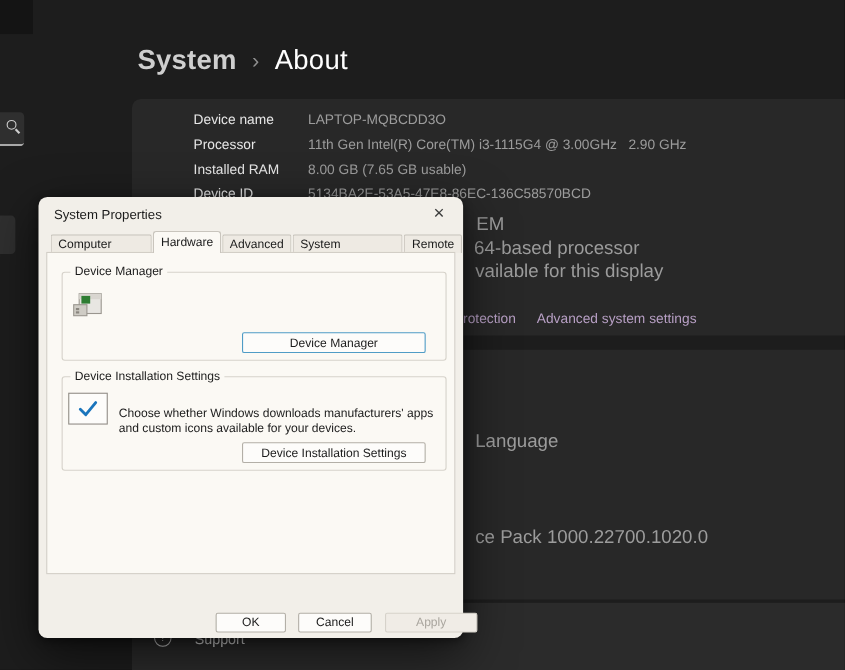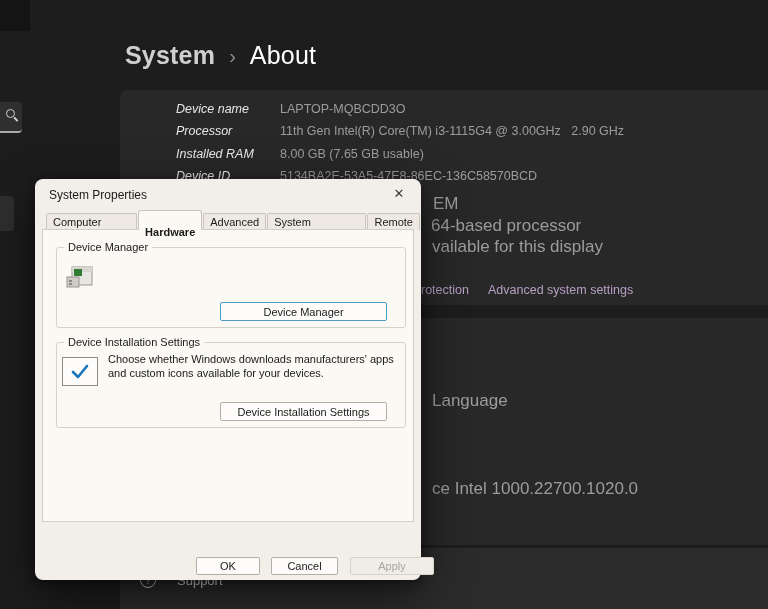--- a/index.html
+++ b/index.html
@@ -19,21 +19,21 @@
   .bc-parent { font-size:25px; font-weight:700; color:#cfcfcf; letter-spacing:.2px; }
   .bc-sep { font-size:20px; color:#8f8f8f; padding-top:2px; }
   .bc-current { font-size:25px; font-weight:400; color:#ffffff; letter-spacing:.2px; }
 
   .card { position:absolute; left:120px; width:668px; background:#282828; border-radius:8px; }
   .card1 { top:90px;  height:215px; }
   .card2 { top:318px; height:227px; }
   .card3 { top:548px; height:75px;  background:#2b2b2b; }
 
   .spec-row { position:absolute; left:56px; display:flex; }
-  .spec-label { width:104px; font-size:12.5px; color:#e6e6e6;font-style:italic; }
+  .spec-label { width:104px; font-size:12.5px; color:#e6e6e6; }
   .spec-value { font-size:12.5px; color:#9c9c9c; white-space:pre; }
 
   .frag { position:absolute; font-size:17px; color:#9c9c9c; white-space:pre;padding-left:12px; }
   .frag-link { position:absolute; font-size:12.5px; white-space:pre; }
 
   .support-row { position:absolute; left:20px; top:24px; display:flex; align-items:center; gap:21px; }
   .support-icon { width:16px; height:16px; border:1.5px solid #d3d3d3; border-radius:50%;
                   color:#d3d3d3; font-size:10px; display:flex; align-items:center; justify-content:center; }
   .support-label { font-size:13px; color:#e4e4e4; }
 
@@ -42,38 +42,38 @@
             background:#f2efe9; border-radius:8px;
             box-shadow:0 14px 45px rgba(0,0,0,.6), 0 2px 8px rgba(0,0,0,.4);
             color:#1b1b1b; }
   .dlg-title { position:absolute; left:14px; top:9px; font-size:12px; color:#1b1b1b; }
   .dlg-close { position:absolute; right:13px; top:6px; font-size:13px; color:#3d3d3d; cursor:default;
                width:18px; height:18px; text-align:center; line-height:18px; }
 
   .tabstrip { position:absolute; left:11px; top:33px; height:18px; display:flex; align-items:flex-end; }
   .tab { font-size:11px; color:#1b1b1b; background:#eeeae3; border:1px solid #c9c5bd; border-bottom:none;
          padding:2px 6px 2px 6px; height:17px; border-radius:2px 2px 0 0; margin-right:1px; }
-  .tab.active { background:#fbf9f4; height:20px; padding-top:15px; position:relative; z-index:3;
-                border-radius:3px 3px 0 0;font-weight:bold; }
+  .tab.active { background:#fbf9f4; height:20px; padding-top:4px; position:relative; z-index:3;
+                border-radius:3px 3px 0 0; }
 
   .tabpanel { position:absolute; left:7px; top:50px; width:372px; height:293px;
               background:#fbf9f4; border:1px solid #d2cec6; }
 
   .groupbox { position:absolute; border:1px solid #d6d2ca; border-radius:3px; }
   .gb1 { left:21px; top:68px;  width:350px; height:81px; }
   .gb2 { left:21px; top:163px; width:350px; height:86px; }
   .legend { position:absolute; top:-7px; left:7px; background:#fbf9f4; padding:0 4px;
             font-size:11px; color:#1b1b1b; white-space:nowrap; }
 
   .dm-icon { position:absolute; left:31px; top:84px; width:34px; height:29px; }
   .dm-text { position:absolute; left:73px; top:79px; width:296px; font-size:11px; line-height:13.5px; color:#1b1b1b; }
 
   .cb-icon { position:absolute; left:27px; top:178px; width:36px; height:29px; background:#fdfcfa;
              border:1px solid #918d86; display:flex; align-items:center; justify-content:center; }
-  .dis-text { position:absolute; left:73px; top:174px; width:296px; font-size:11px; line-height:13.5px; color:#1b1b1b; }
+  .dis-text { position:absolute; left:73px; top:191px; width:296px; font-size:11px; line-height:13.5px; color:#1b1b1b; }
 
   .btn { position:absolute; height:19px; background:#fdfcfa; border:1px solid #b3afa7; border-radius:2px;
          font-size:11px; color:#1b1b1b; font-family:"Liberation Sans", sans-serif; text-align:center; }
   .btn-dm  { left:185px; top:123px; width:167px; border:1.5px solid #4f9cc6; }
   .btn-dis { left:185px; top:223px; width:167px; }
   .btn-ok     { left:161px; top:378px; width:64px; height:18px; }
   .btn-cancel { left:236px; top:378px; width:67px; height:18px; }
   .btn-apply  { left:315px; top:378px; width:84px; height:18px;
                 color:#a9a59e; background:#f0ece6; border-color:#d6d2ca; }
 </style>
@@ -116,21 +116,21 @@
     <span class="frag" style="left:301px; top:104px;">EM</span>
     <span class="frag" style="left:299px; top:126px;">64-based processor</span>
     <span class="frag" style="left:300px; top:147px;">vailable for this display</span>
 
     <span class="frag-link" style="left:301px; top:193px; color:#b79fc4;">rotection</span>
     <span class="frag-link" style="left:368px; top:193px; color:#b79fc4;">Advanced system settings</span>
   </div>
 
   <div class="card card2">
     <span class="frag" style="left:300px; top:73px;">Language</span>
-    <span class="frag" style="left:300px; top:161px;">ce Intel 1000.22700.1020.0</span>
+    <span class="frag" style="left:300px; top:161px;">ce Pack 1000.22700.1020.0</span>
   </div>
 
   <div class="card card3">
     <div class="support-row">
       <span class="support-icon">?</span>
       <span class="support-label">Support</span>
     </div>
   </div>
 
   <div class="dialog">

